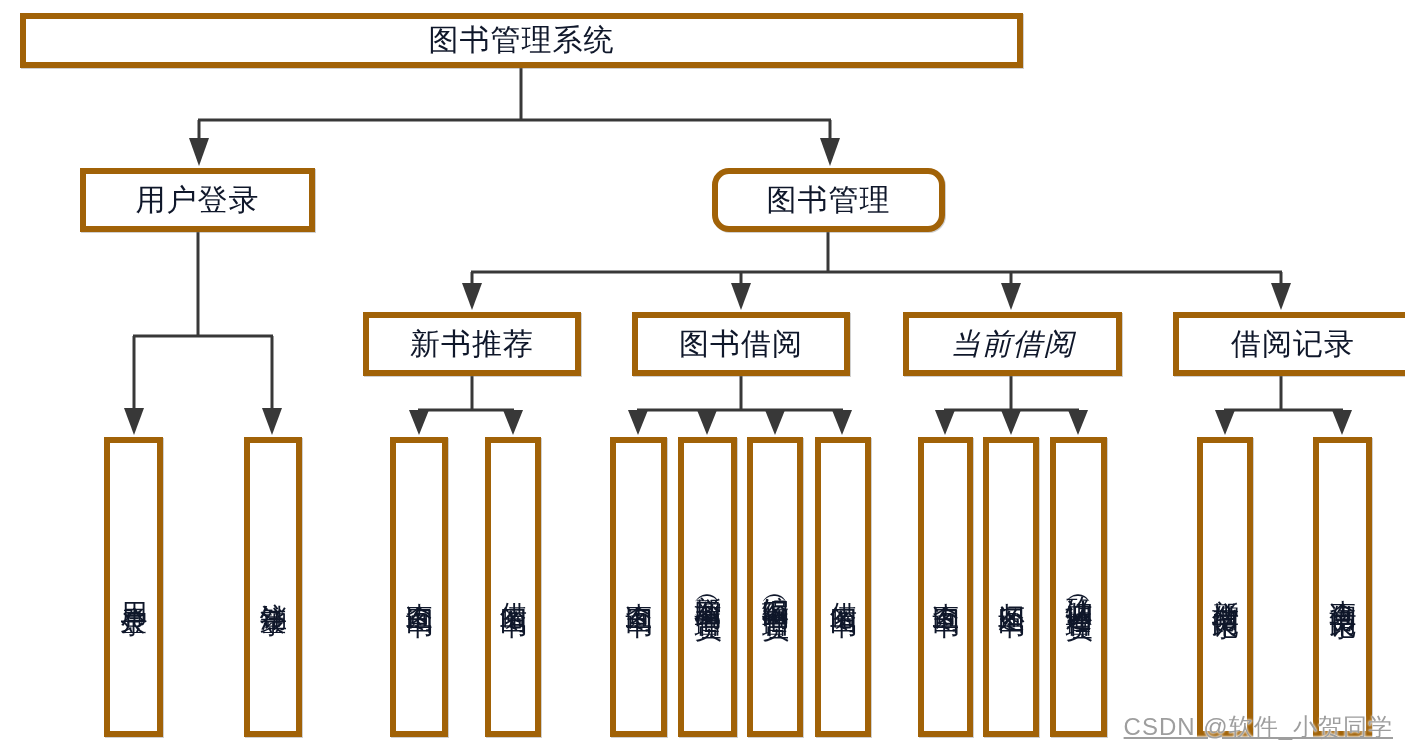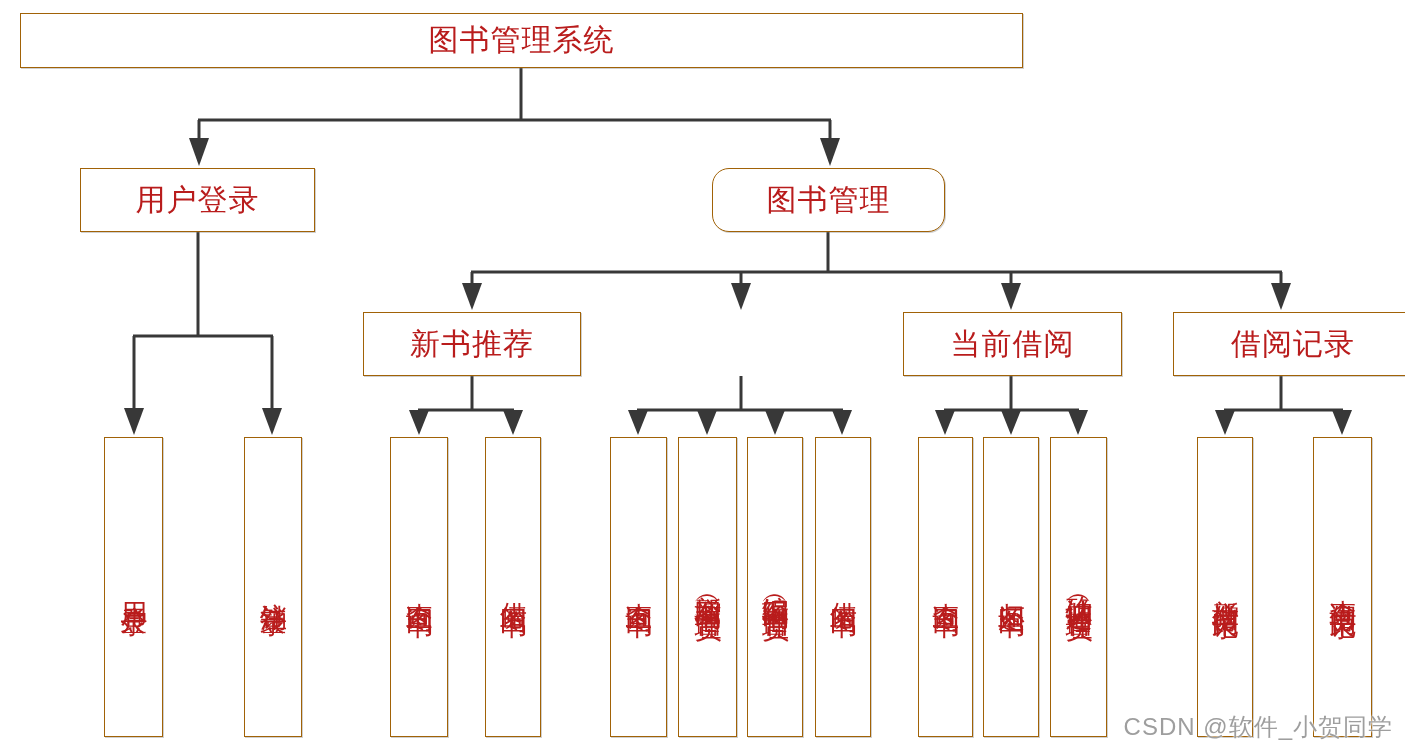--- a/index.html
+++ b/index.html
@@ -21,28 +21,28 @@
   }
   svg.connectors {
     position: absolute;
     left: 0;
     top: 0;
     pointer-events: none;
   }
   .node {
     position: absolute;
     box-sizing: border-box;
-    border: 1px solid #a16207;
+    border: 6px solid #a16207;
     background: #ffffff;
     display: flex;
     align-items: center;
     justify-content: center;
     font-size: 30px;
     letter-spacing: 1px;
-    color: #b91c1c;
+    color: #0f172a;
     box-shadow: 1px 1px 0 rgba(120,120,120,.35);
   }
   .node.vbox {
     writing-mode: vertical-rl;
     text-orientation: mixed;
     font-size: 27px;
     letter-spacing: 3px;
     line-height: 1;
     padding: 6px 0;
   }
@@ -51,20 +51,21 @@
   }
   .watermark {
     position: absolute;
     right: 12px;
     bottom: 4px;
     font-size: 24px;
     color: #9e9e9e;
     letter-spacing: 1px;
     text-shadow: 0 0 3px #ffffff, 0 0 2px #ffffff;
     white-space: nowrap;
+    text-decoration: underline;
   }
 </style>
 </head>
 <body>
 
 <div class="stage">
 
   <svg class="connectors" width="1405" height="747" viewBox="0 0 1405 747">
     <g stroke="#383838" stroke-width="3" fill="none">
 
@@ -123,21 +124,22 @@
       <path d="M1332 410 L1352 410 L1342 435 Z"></path>
     </g>
   </svg>
 
   <div class="node root" style="left:20px; top:13px; width:1003px; height:55px;">图书管理系统</div>
 
   <div class="node" style="left:80px; top:168px; width:235px; height:64px;">用户登录</div>
   <div class="node" style="left:712px; top:168px; width:233px; height:64px;border-radius:17px;">图书管理</div>
 
   <div class="node" style="left:363px; top:312px; width:218px; height:64px;">新书推荐</div>
-  <div class="node" style="left:903px; top:312px; width:219px; height:64px;">当前借阅</div>
+  <div class="node" style="left:632px; top:312px; width:218px; height:64px;">图书借阅</div>
+  <div class="node" style="left:903px; top:312px; width:219px; height:64px;font-style:italic;">当前借阅</div>
   <div class="node" style="left:1173px; top:312px; width:240px; height:64px;">借阅记录</div>
 
   <div class="node vbox" style="left:104px; top:437px; width:59px; height:300px;">用户登录</div>
   <div class="node vbox" style="left:244px; top:437px; width:58px; height:300px;">注销登录</div>
 
   <div class="node vbox" style="left:390px; top:437px; width:58px; height:300px;">查询图书</div>
   <div class="node vbox" style="left:485px; top:437px; width:56px; height:300px;">借阅图书</div>
 
   <div class="node vbox" style="left:610px; top:437px; width:57px; height:300px;">查询图书</div>
   <div class="node vbox" style="left:678px; top:437px; width:59px; height:300px;">新增图书（管理员）</div>

